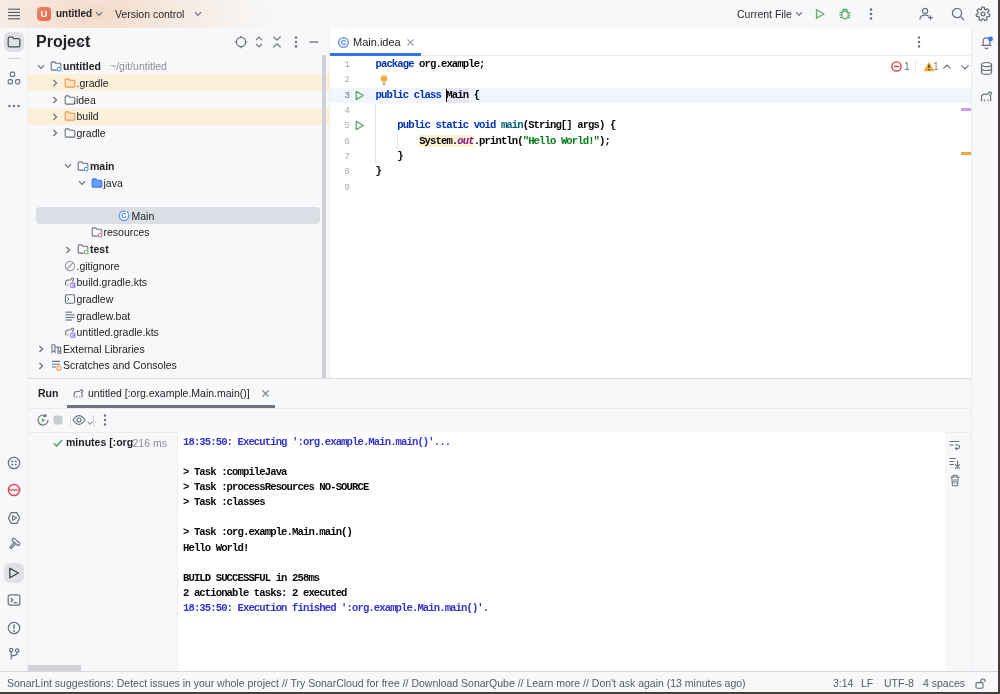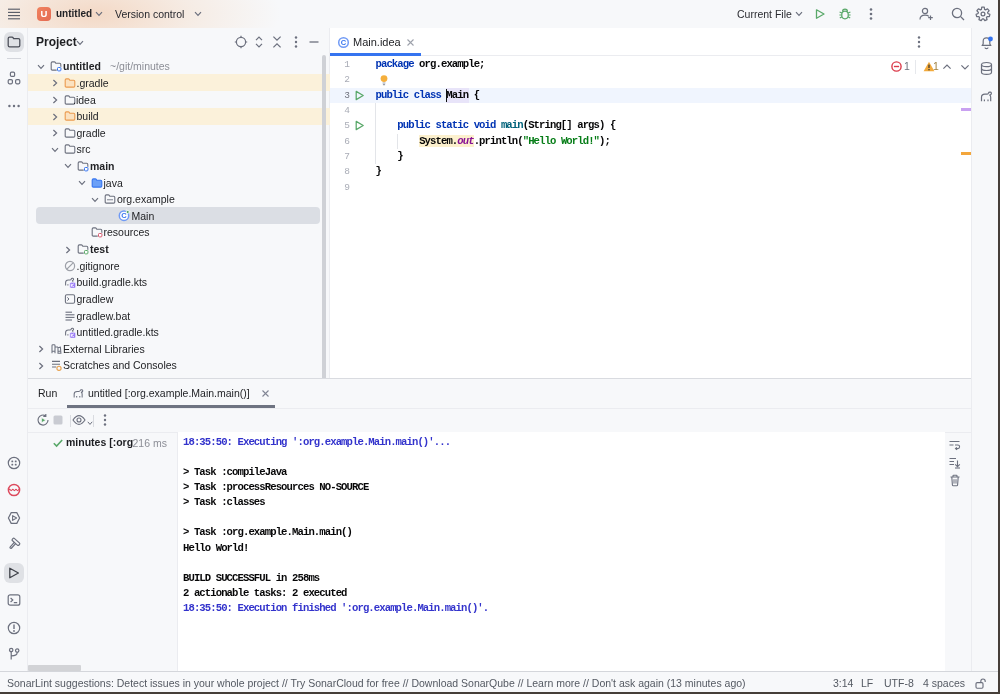--- a/index.html
+++ b/index.html
@@ -151,21 +151,21 @@
     </svg>
   <svg class="ico" style="left:7px;top:619.3px" width="14" height="14" viewBox="0 0 14 14">
       <circle cx="4.2" cy="3" r="1.7" fill="none" stroke="#6c707e" stroke-width="1.2"></circle>
       <circle cx="10.2" cy="3.6" r="1.7" fill="none" stroke="#6c707e" stroke-width="1.2"></circle>
       <path d="M4.2 4.8 V12.6 M10.2 5.4 Q10.2 8.6 4.4 8.9" fill="none" stroke="#6c707e" stroke-width="1.2"></path>
     </svg>
 </div>
 
 <div id="project">
   <div id="projhead">
-    <div style="position:absolute;left:8px;top:0;height:28px;line-height:28px;font-weight:bold;font-size:12px;color:#202124">Project</div>
+    <div style="position:absolute;left:8px;top:0;height:28px;line-height:28px;font-weight:bold;font-size:16px;color:#202124">Project</div>
     <svg class="ico" style="left:48px;top:12px" width="8" height="6" viewBox="0 0 8 6">
         <path d="M1 1.2 L4 4.4 L7 1.2" fill="none" stroke="#6c707e" stroke-width="1.2"></path>
       </svg>
     <svg class="ico" style="left:206px;top:7px" width="14" height="14" viewBox="0 0 14 14">
         <circle cx="7" cy="7" r="4.6" fill="none" stroke="#6c707e" stroke-width="1.2"></circle>
         <path d="M7 0.8 V3 M7 11 V13.2 M0.8 7 H3 M11 7 H13.2" stroke="#6c707e" stroke-width="1.2"></path>
       </svg>
     <svg class="ico" style="left:224px;top:7px" width="14" height="14" viewBox="0 0 14 14">
         <path d="M4 5.2 L7 2.2 L10 5.2 M4 8.8 L7 11.8 L10 8.8" fill="none" stroke="#6c707e" stroke-width="1.2"></path>
       </svg>
@@ -186,21 +186,21 @@
   <div class="trow" style="top:29.7px">
     <svg class="ico" style="left:8px;top:4px" width="10" height="10" viewBox="0 0 10 10">
         <path d="M2 3.2 L5 6.4 L8 3.2" fill="none" stroke="#6c707e" stroke-width="1.2"></path>
       </svg>
     <svg class="ico" style="left:22px;top:2.5px" width="12" height="12" viewBox="0 0 12 12">
         <path d="M1.2 3.1 Q1.2 1.9 2.4 1.9 H4.3 Q5 1.9 5.35 2.5 L5.75 3.2 H9.6 Q10.8 3.2 10.8 4.4 V8.9 Q10.8 10.1 9.6 10.1 H2.4 Q1.2 10.1 1.2 8.9 Z" fill="none" stroke="#6c707e" stroke-width="1.1"></path>
         <rect x="6.7" y="6.7" width="5" height="5" rx="1" fill="#fff"></rect>
         <rect x="7.5" y="7.5" width="3.4" height="3.4" rx="0.8" fill="none" stroke="#3574f0" stroke-width="1"></rect>
       </svg>
     <span class="lbl abs" style="left:35.0px;font-weight:bold">untitled</span>
-      <span class="lbl abs gray" style="left:82.0px">~/git/minutes</span>
+      <span class="lbl abs gray" style="left:82.0px">~/git/untitled</span>
   </div>
   <div class="trow" style="top:46.3px;background:#fbf1da">
     <svg class="ico" style="left:21.5px;top:4px" width="10" height="10" viewBox="0 0 10 10">
         <path d="M3.4 2 L6.6 5 L3.4 8" fill="none" stroke="#6c707e" stroke-width="1.2"></path>
       </svg>
     <svg class="ico" style="left:35.5px;top:2.5px" width="12" height="12" viewBox="0 0 12 12">
         <path d="M1.2 3.1 Q1.2 1.9 2.4 1.9 H4.3 Q5 1.9 5.35 2.5 L5.75 3.2 H9.6 Q10.8 3.2 10.8 4.4 V8.9 Q10.8 10.1 9.6 10.1 H2.4 Q1.2 10.1 1.2 8.9 Z" fill="#fbe2c0" stroke="#ec9b4f" stroke-width="1.1"></path>
       </svg>
     <span class="lbl abs" style="left:48.5px">.gradle</span>
   </div>
@@ -223,61 +223,40 @@
     <span class="lbl abs" style="left:48.5px">build</span>
   </div>
   <div class="trow" style="top:96.2px">
     <svg class="ico" style="left:21.5px;top:4px" width="10" height="10" viewBox="0 0 10 10">
         <path d="M3.4 2 L6.6 5 L3.4 8" fill="none" stroke="#6c707e" stroke-width="1.2"></path>
       </svg>
     <svg class="ico" style="left:35.5px;top:2.5px" width="12" height="12" viewBox="0 0 12 12">
         <path d="M1.2 3.1 Q1.2 1.9 2.4 1.9 H4.3 Q5 1.9 5.35 2.5 L5.75 3.2 H9.6 Q10.8 3.2 10.8 4.4 V8.9 Q10.8 10.1 9.6 10.1 H2.4 Q1.2 10.1 1.2 8.9 Z" fill="none" stroke="#6c707e" stroke-width="1.1"></path>
       </svg>
     <span class="lbl abs" style="left:48.5px">gradle</span>
-  </div>
-  <div class="trow" style="top:112.8px">
-    <svg class="ico" style="left:21.5px;top:4px" width="10" height="10" viewBox="0 0 10 10">
-        <path d="M2 3.2 L5 6.4 L8 3.2" fill="none" stroke="#6c707e" stroke-width="1.2"></path>
-      </svg>
-    <svg class="ico" style="left:35.5px;top:2.5px" width="12" height="12" viewBox="0 0 12 12">
-        <path d="M1.2 3.1 Q1.2 1.9 2.4 1.9 H4.3 Q5 1.9 5.35 2.5 L5.75 3.2 H9.6 Q10.8 3.2 10.8 4.4 V8.9 Q10.8 10.1 9.6 10.1 H2.4 Q1.2 10.1 1.2 8.9 Z" fill="none" stroke="#6c707e" stroke-width="1.1"></path>
-      </svg>
-    <span class="lbl abs" style="left:48.5px">src</span>
   </div>
   <div class="trow" style="top:129.4px">
     <svg class="ico" style="left:35px;top:4px" width="10" height="10" viewBox="0 0 10 10">
         <path d="M2 3.2 L5 6.4 L8 3.2" fill="none" stroke="#6c707e" stroke-width="1.2"></path>
       </svg>
     <svg class="ico" style="left:49px;top:2.5px" width="12" height="12" viewBox="0 0 12 12">
         <path d="M1.2 3.1 Q1.2 1.9 2.4 1.9 H4.3 Q5 1.9 5.35 2.5 L5.75 3.2 H9.6 Q10.8 3.2 10.8 4.4 V8.9 Q10.8 10.1 9.6 10.1 H2.4 Q1.2 10.1 1.2 8.9 Z" fill="none" stroke="#6c707e" stroke-width="1.1"></path>
         <rect x="6.7" y="6.7" width="5" height="5" rx="1" fill="#fff"></rect>
         <rect x="7.5" y="7.5" width="3.4" height="3.4" rx="0.8" fill="none" stroke="#3574f0" stroke-width="1"></rect>
       </svg>
     <span class="lbl abs" style="left:62.0px;font-weight:bold">main</span>
   </div>
   <div class="trow" style="top:146.1px">
     <svg class="ico" style="left:48.5px;top:4px" width="10" height="10" viewBox="0 0 10 10">
         <path d="M2 3.2 L5 6.4 L8 3.2" fill="none" stroke="#6c707e" stroke-width="1.2"></path>
       </svg>
     <svg class="ico" style="left:62.5px;top:2.5px" width="12" height="12" viewBox="0 0 12 12">
         <path d="M1.2 3.1 Q1.2 1.9 2.4 1.9 H4.3 Q5 1.9 5.35 2.5 L5.75 3.2 H9.6 Q10.8 3.2 10.8 4.4 V8.9 Q10.8 10.1 9.6 10.1 H2.4 Q1.2 10.1 1.2 8.9 Z" fill="#6ba0f7" stroke="#3574f0" stroke-width="1.1"></path>
       </svg>
     <span class="lbl abs" style="left:75.5px">java</span>
-  </div>
-  <div class="trow" style="top:162.7px">
-    <svg class="ico" style="left:62px;top:4px" width="10" height="10" viewBox="0 0 10 10">
-        <path d="M2 3.2 L5 6.4 L8 3.2" fill="none" stroke="#6c707e" stroke-width="1.2"></path>
-      </svg>
-    <svg class="ico" style="left:76px;top:2.5px" width="12" height="12" viewBox="0 0 12 12">
-        <path d="M1.2 3.1 Q1.2 1.9 2.4 1.9 H4.3 Q5 1.9 5.35 2.5 L5.75 3.2 H9.6 Q10.8 3.2 10.8 4.4 V8.9 Q10.8 10.1 9.6 10.1 H2.4 Q1.2 10.1 1.2 8.9 Z" fill="none" stroke="#6c707e" stroke-width="1.1"></path>
-        <circle cx="4" cy="6.8" r="0.8" fill="#6c707e"></circle>
-        <circle cx="6" cy="6.8" r="0.8" fill="#6c707e"></circle>
-        <circle cx="8" cy="6.8" r="0.8" fill="#6c707e"></circle>
-      </svg>
-    <span class="lbl abs" style="left:89.0px">org.example</span>
   </div>
   <div class="trow" style="top:179.3px">
       <div style="position:absolute;left:8px;top:0;width:284px;height:17px;border-radius:4px;background:#dbdee4"></div>
     <svg class="ico" style="left:89.5px;top:2px" width="13" height="13" viewBox="0 0 13 13">
         <circle cx="6" cy="6.7" r="4.7" fill="#fff" stroke="#709af5" stroke-width="1.5"></circle>
         <text x="6" y="9.4" font-size="7.5" font-weight="bold" fill="#3574f0" text-anchor="middle" font-family="Liberation Sans">C</text>
         <path d="M8.2 0.8 L12.4 2.9 L8.6 5 Z" fill="#59a869" stroke="#fff" stroke-width="0.8"></path>
       </svg>
     <span class="lbl abs" style="left:103.5px">Main</span>
   </div>
@@ -454,21 +433,21 @@
       <path d="M2.5 7.5 Q2.5 9.5 7.5 9.5 Q12.5 9.5 12.5 7.5" fill="none" stroke="#6c707e" stroke-width="1.2"></path>
     </svg>
   <svg class="ico" style="left:8px;top:61px" width="15" height="15" viewBox="0 0 15 15">
       <path d="M2.5 12.2 V8.2 Q2.5 5.1 5.9 5.1 H7.9 Q9 5.1 9.4 4.2 Q9.9 2.9 11.3 3.2 Q12.7 3.5 12.3 4.9 Q12 6 10.8 5.8" fill="none" stroke="#6c707e" stroke-width="1.2"></path>
       <path d="M10.4 5.8 Q11.7 6.5 11.7 8.2 V12.2" fill="none" stroke="#6c707e" stroke-width="1.2"></path>
       <path d="M5.4 12.2 V10.5 M9 12.2 V10.5" stroke="#6c707e" stroke-width="1.2"></path>
     </svg>
 </div>
 
 <div id="runpanel">
-  <div style="position:absolute;left:10px;top:0;height:28px;line-height:28px;font-weight:normal;font-size:10.5px;color:#202124">Run</div>
+  <div style="position:absolute;left:10px;top:0;height:28px;line-height:28px;font-weight:bold;font-size:10.5px;color:#202124">Run</div>
   <svg class="ico" style="left:44px;top:8px" width="13" height="13" viewBox="0 0 15 15">
       <path d="M2.5 12.2 V8.2 Q2.5 5.1 5.9 5.1 H7.9 Q9 5.1 9.4 4.2 Q9.9 2.9 11.3 3.2 Q12.7 3.5 12.3 4.9 Q12 6 10.8 5.8" fill="none" stroke="#6c707e" stroke-width="1.2"></path>
       <path d="M10.4 5.8 Q11.7 6.5 11.7 8.2 V12.2" fill="none" stroke="#6c707e" stroke-width="1.2"></path>
       <path d="M5.4 12.2 V10.5 M9 12.2 V10.5" stroke="#6c707e" stroke-width="1.2"></path>
     </svg>
   <div style="position:absolute;left:60px;top:0;height:28px;line-height:28px;font-size:10.5px;color:#1d1e22">untitled [:org.example.Main.main()]</div>
   <svg class="ico" style="left:233px;top:10px" width="9" height="9" viewBox="0 0 9 9">
       <path d="M1.5 1.5 L7.5 7.5 M7.5 1.5 L1.5 7.5" stroke="#818594" stroke-width="1.1"></path>
     </svg>
   <div style="position:absolute;left:39px;top:25.5px;width:208px;height:3px;background:#6e7381"></div>

